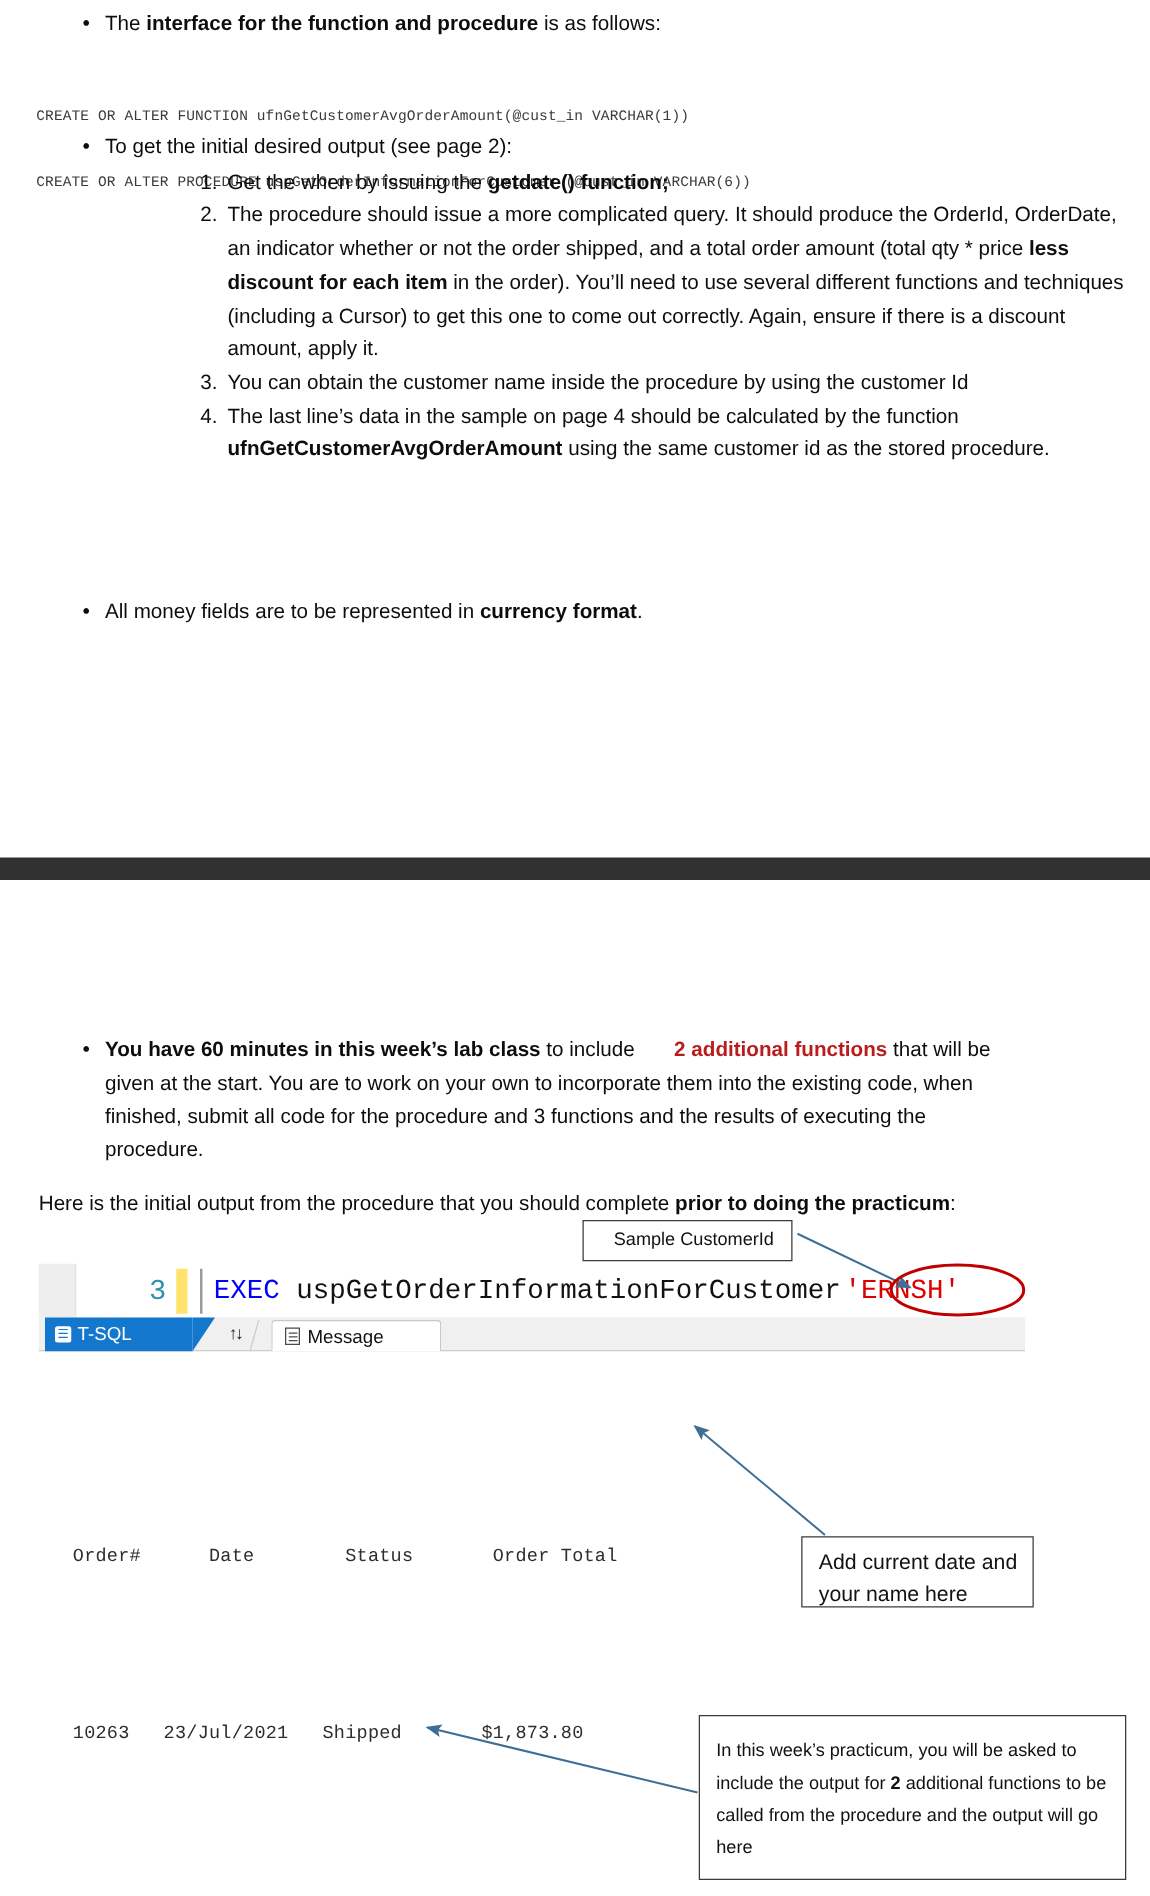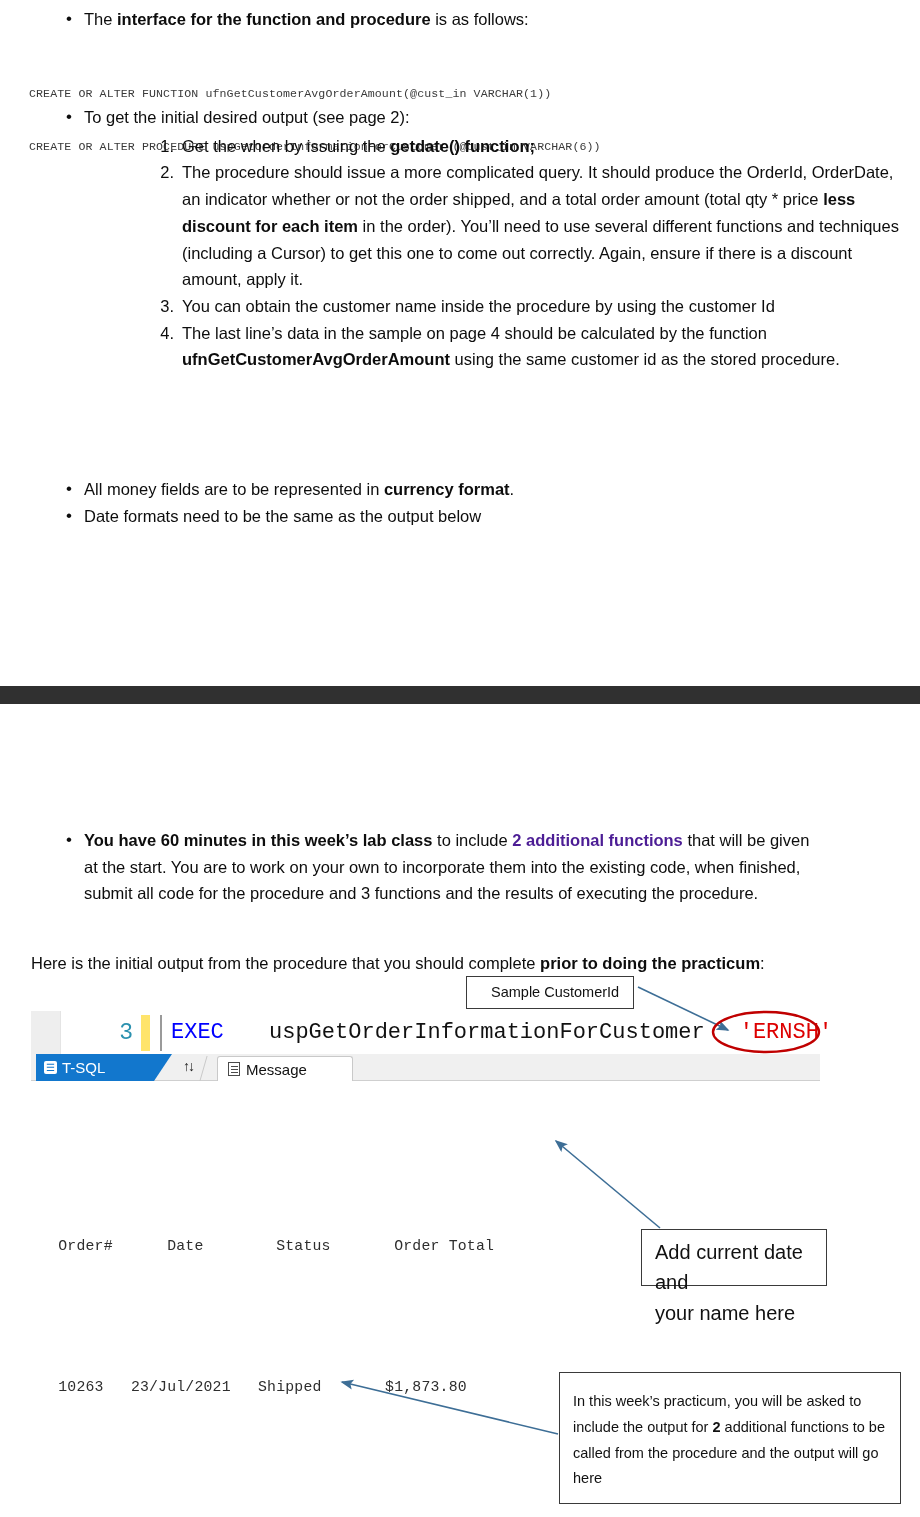--- a/index.html
+++ b/index.html
@@ -15,21 +15,21 @@
     overflow: hidden;
   }
 
   
   .doc-text {
     font-size: 16.5px;
     line-height: 1.62;
     color: #0d0d0d;
   }
   .bold { font-weight: bold; }
-  .red { color: #4c1d95; font-weight: bold; }
+  .red { color: #b91c1c; font-weight: bold; margin-left: 27px; }
 
   
   ul.bullets {
     list-style: none;
     margin: 0;
     padding: 0;
   }
   ul.bullets > li {
     position: relative;
     padding-left: 26px;
@@ -130,21 +130,20 @@
     width: 2px; height: 36px;
     background: #9a9a9a;
   }
   .code-line {
     position: absolute;
     left: 140px; top: 0; height: 43px;
     display: flex; align-items: center;
     font-family: "Liberation Mono", "DejaVu Sans Mono", monospace;
     font-size: 22px;
     white-space: pre;
-    gap: 32px;
   }
   .kw-exec { color: #0000ff; }
   .ident   { color: #111111; }
   .str-lit { color: #dd0000; padding-left: 3px; }
 
   
   .status-strip {
     position: relative;
     height: 26px;
     background: #f0f0f0;
@@ -296,21 +295,21 @@
     white-space: pre;
     letter-spacing: 0.2px;
   }
 
   
   .callout {
     position: absolute;
     background: #ffffff;
     border: 1.6px solid #3a3a3a;
     font-family: "Liberation Sans", sans-serif;
-    font-size: 20px;
+    font-size: 17px;
     line-height: 1.52;
     color: #111;
     padding: 6px 10px;
   }
   #callout-sample {
     left: 466px; top: 976px;
     width: 168px; height: 33px;
     padding: 0 0 0 24px;
     display: flex; align-items: center;
     font-size: 14.5px;
@@ -372,23 +371,20 @@
       </ol>
     </li>
   </ul>
 </div>
 
 <div id="b3" class="doc-text">
   <ul class="bullets">
     <li>
       <span>All money fields are to be represented in </span><span class="bold">currency format</span><span>.</span>
     </li>
-    <li>
-      <span>Date formats need to be the same as the output below</span>
-    </li>
   </ul>
 </div>
 
 <div class="darkband"></div>
 
 <div id="b4" class="doc-text">
   <ul class="bullets">
     <li>
       <span class="bold">You have 60 minutes in this week’s lab class</span><span> to include </span><span class="red">2 additional functions</span><span> that will be given at the start. You are to work on your own to incorporate them into the existing code, when finished, submit all code for the procedure and 3 functions and the results of executing the procedure.</span>
     </li>

